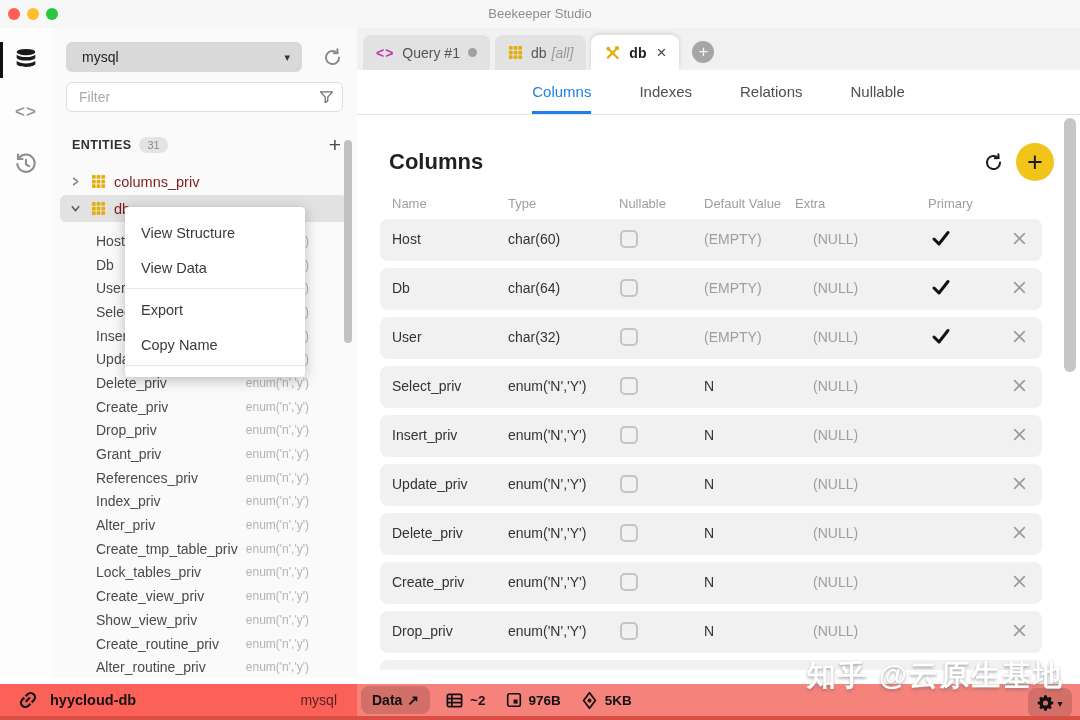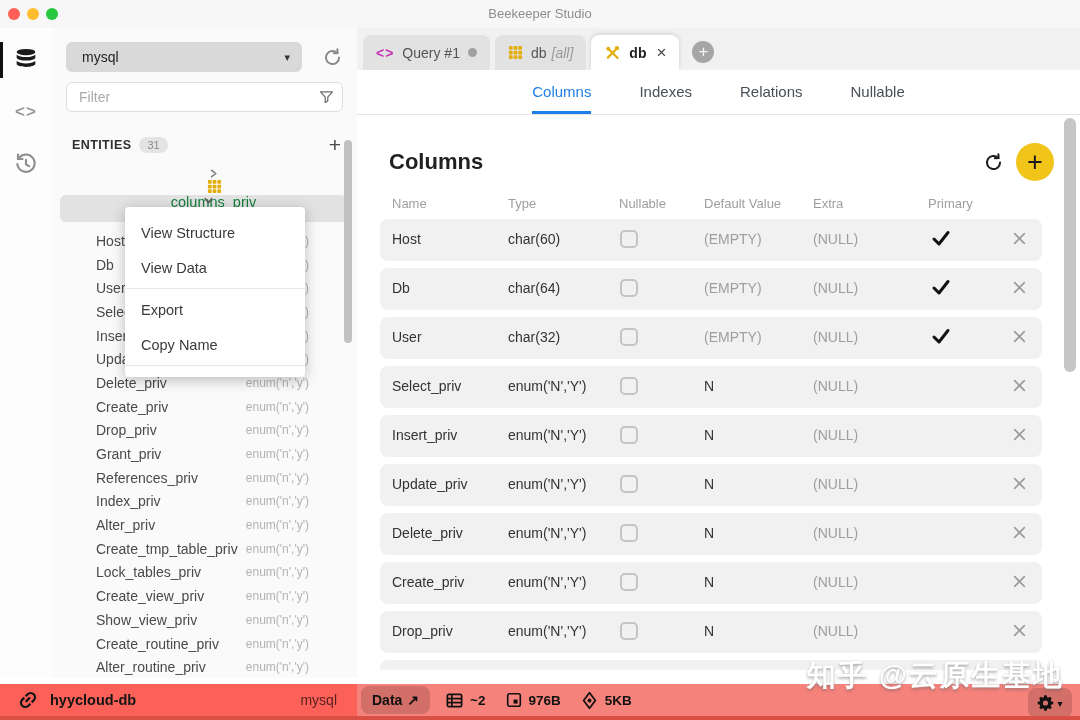--- a/index.html
+++ b/index.html
@@ -28,21 +28,21 @@
   .filter-row{position:absolute;top:54px;left:14px;right:14px;height:30px;}
   .filter-input{width:100%;height:30px;box-sizing:border-box;border:1px solid #ddd;border-radius:6px;
                 background:#fff;padding:0 32px 0 12px;font-size:14px;color:#444;outline:none;font-family:inherit;}
   .filter-input::placeholder{color:#aaa;}
   .filter-funnel{position:absolute;right:8px;top:6px;}
   .entities-row{position:absolute;top:106px;left:20px;right:16px;height:22px;display:flex;align-items:center;}
   .entities-label{font-size:12.5px;font-weight:bold;letter-spacing:.4px;color:#2e2e2e;}
   .entities-badge{margin-left:8px;background:#e4e4e4;border-radius:9px;padding:2px 8px;font-size:11px;color:#8a8a8a;}
   .entities-add{margin-left:auto;font-size:21px;color:#4a4a4a;line-height:18px;}
   .tree{position:absolute;top:140px;left:0;right:0;}
-  .tree-row{height:27px;display:flex;align-items:center;padding-left:18px;font-size:14.5px;color:#15803d;flex-direction:column;}
+  .tree-row{height:27px;display:flex;align-items:center;padding-left:18px;font-size:14.5px;color:#7f1d1d;}
   .tree-row .t-icon{margin:0 8px 0 10px;display:flex;}
   .tree-row.selected{background:#e2e2e2;border-radius:6px;margin:0 10px 0 8px;padding-left:10px;}
   .cols-list{position:absolute;top:201px;left:0;right:0;}
   .col-row{height:23.7px;display:flex;align-items:center;padding:0 48px 0 44px;}
   .col-name{font-size:14px;color:#4a4a4a;white-space:nowrap;}
   .col-type{margin-left:auto;font-size:12px;color:#b3b3b3;white-space:nowrap;}
   .side-scroll{position:absolute;right:5px;top:112px;width:8px;height:203px;background:#c1c1c1;border-radius:4px;}
   
   .ctx-menu{position:absolute;left:125px;top:207px;width:180px;background:#fff;border-radius:4px;
             box-shadow:0 3px 14px rgba(0,0,0,.25);padding:8px 0;z-index:50;}
@@ -357,21 +357,21 @@
             <polyline points="17.6 2.6 17.8 6.9 13.5 7.1" fill="none"></polyline>
           </svg>
         </span>
       <span class="add-col-btn">+</span>
     </div>
     <div class="grid-headers" id="grid-headers">
         <span style="left: 12px;">Name</span>
         <span style="left: 128px;">Type</span>
         <span style="left: 239px;">Nullable</span>
         <span style="left: 324px;">Default Value</span>
-        <span style="left: 433px; text-align: right;">Extra</span>
+        <span style="left: 415px; text-align: right;">Extra</span>
         <span style="left: 548px;">Primary</span>
       </div>
     <div class="rows" id="rows">
         <div class="row-card">
           <span class="cell-name">Host</span>
           <span class="cell-type">char(60)</span>
           <div class="nullable-box"></div>
           <span class="cell-default muted">(EMPTY)</span>
           <span class="cell-extra muted">(NULL)</span>
           <div class="cell-check">

